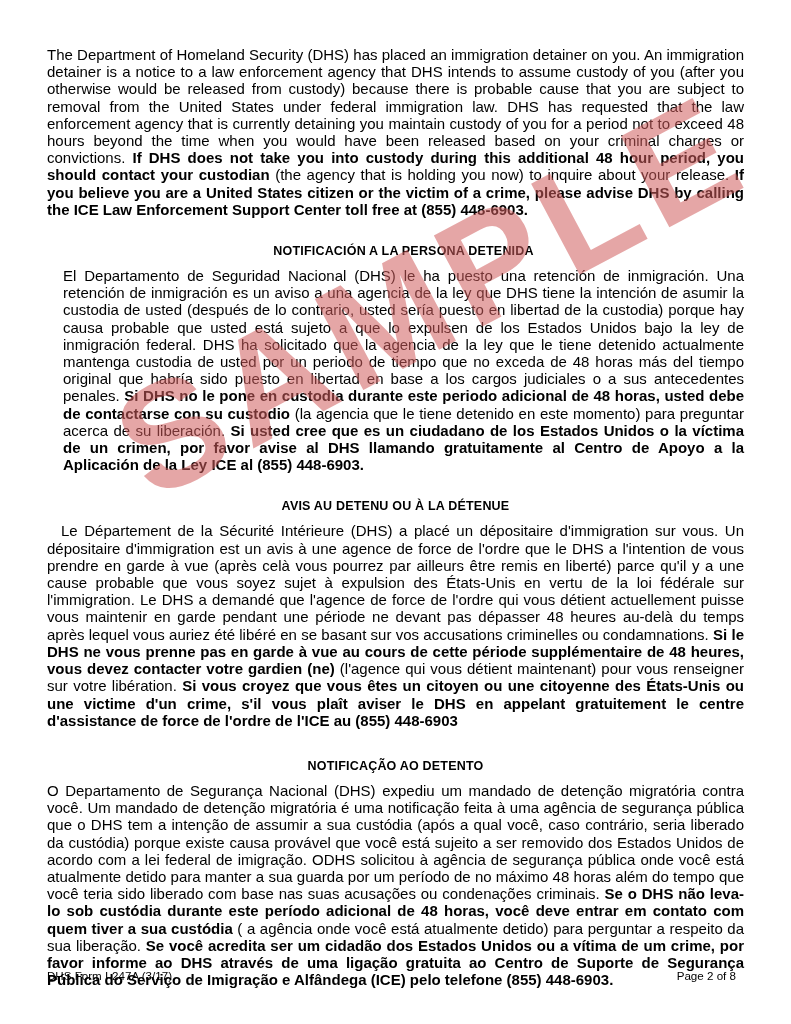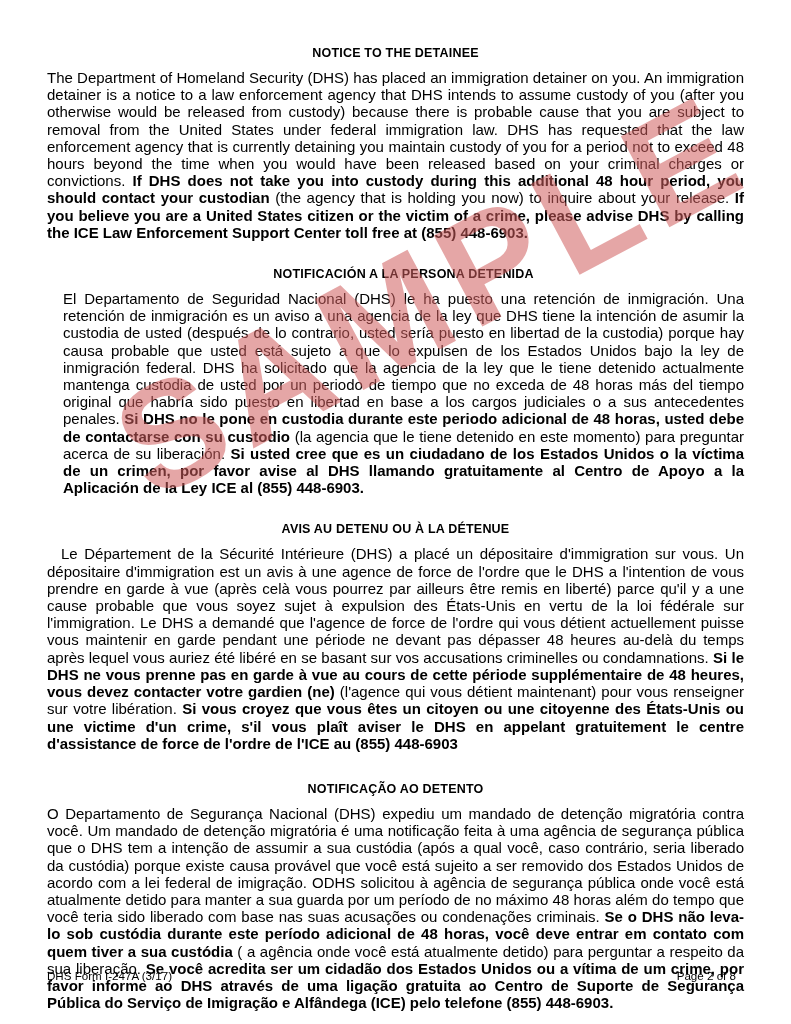--- a/index.html
+++ b/index.html
@@ -83,21 +83,20 @@
 </head>
 <body>
 
 <div class="page">
 
   <div class="watermark">
     <div class="watermark-text">SAMPLE</div>
   </div>
 
   <div class="section sec-en">
-    <h2 class="sec-title">NOTICE TO THE DETAINEE</h2>
     <p class="body"><span>The Department of Homeland Security (DHS) has placed an immigration detainer on you. An immigration detainer is a notice to a law enforcement agency that DHS intends to assume custody of you (after you otherwise would be released from custody) because there is probable cause that you are subject to removal from the United States under federal immigration law.  DHS has requested that the law enforcement agency that is currently detaining you maintain custody of you for a period not to exceed 48 hours beyond the time when you would have been released based on your criminal charges or convictions. </span><b>If DHS does not take you into custody during this additional 48 hour period, you should contact your custodian </b><span>(the agency that is holding you now) to inquire about your release. </span><b>If you believe you are a United States citizen or the victim of a crime, please advise DHS by calling the ICE Law Enforcement Support Center toll free at (855) 448-6903.</b></p>
   </div>
 
   <div class="section sec-es">
     <h2 class="sec-title">NOTIFICACIÓN A LA PERSONA DETENIDA</h2>
     <p class="body"><span>El Departamento de Seguridad Nacional (DHS) le ha puesto una retención de inmigración. Una retención de inmigración es un aviso a una agencia de la ley que DHS tiene la intención de asumir la custodia de usted (después de lo contrario, usted sería puesto en libertad de la custodia) porque hay causa probable que usted está sujeto a que lo expulsen de los Estados Unidos bajo la ley de inmigración federal. DHS ha solicitado que la agencia de la ley que le tiene detenido actualmente mantenga custodia de usted por un periodo de tiempo que no exceda de 48 horas más del tiempo original que habría sido puesto en libertad en base a los cargos judiciales o a sus antecedentes penales. </span><b>Si DHS no le pone en custodia durante este periodo adicional de 48 horas, usted debe de contactarse con su custodio </b><span>(la agencia que le tiene detenido en este momento) para preguntar acerca de su liberación. </span><b>Si usted cree que es un ciudadano de los Estados Unidos o la víctima de un crimen, por favor avise al DHS llamando gratuitamente al Centro de Apoyo a la Aplicación de la Ley ICE al (855) 448-6903.</b></p>
   </div>
 
   <div class="section sec-fr">
     <h2 class="sec-title">AVIS AU DETENU OU À LA DÉTENUE</h2>

